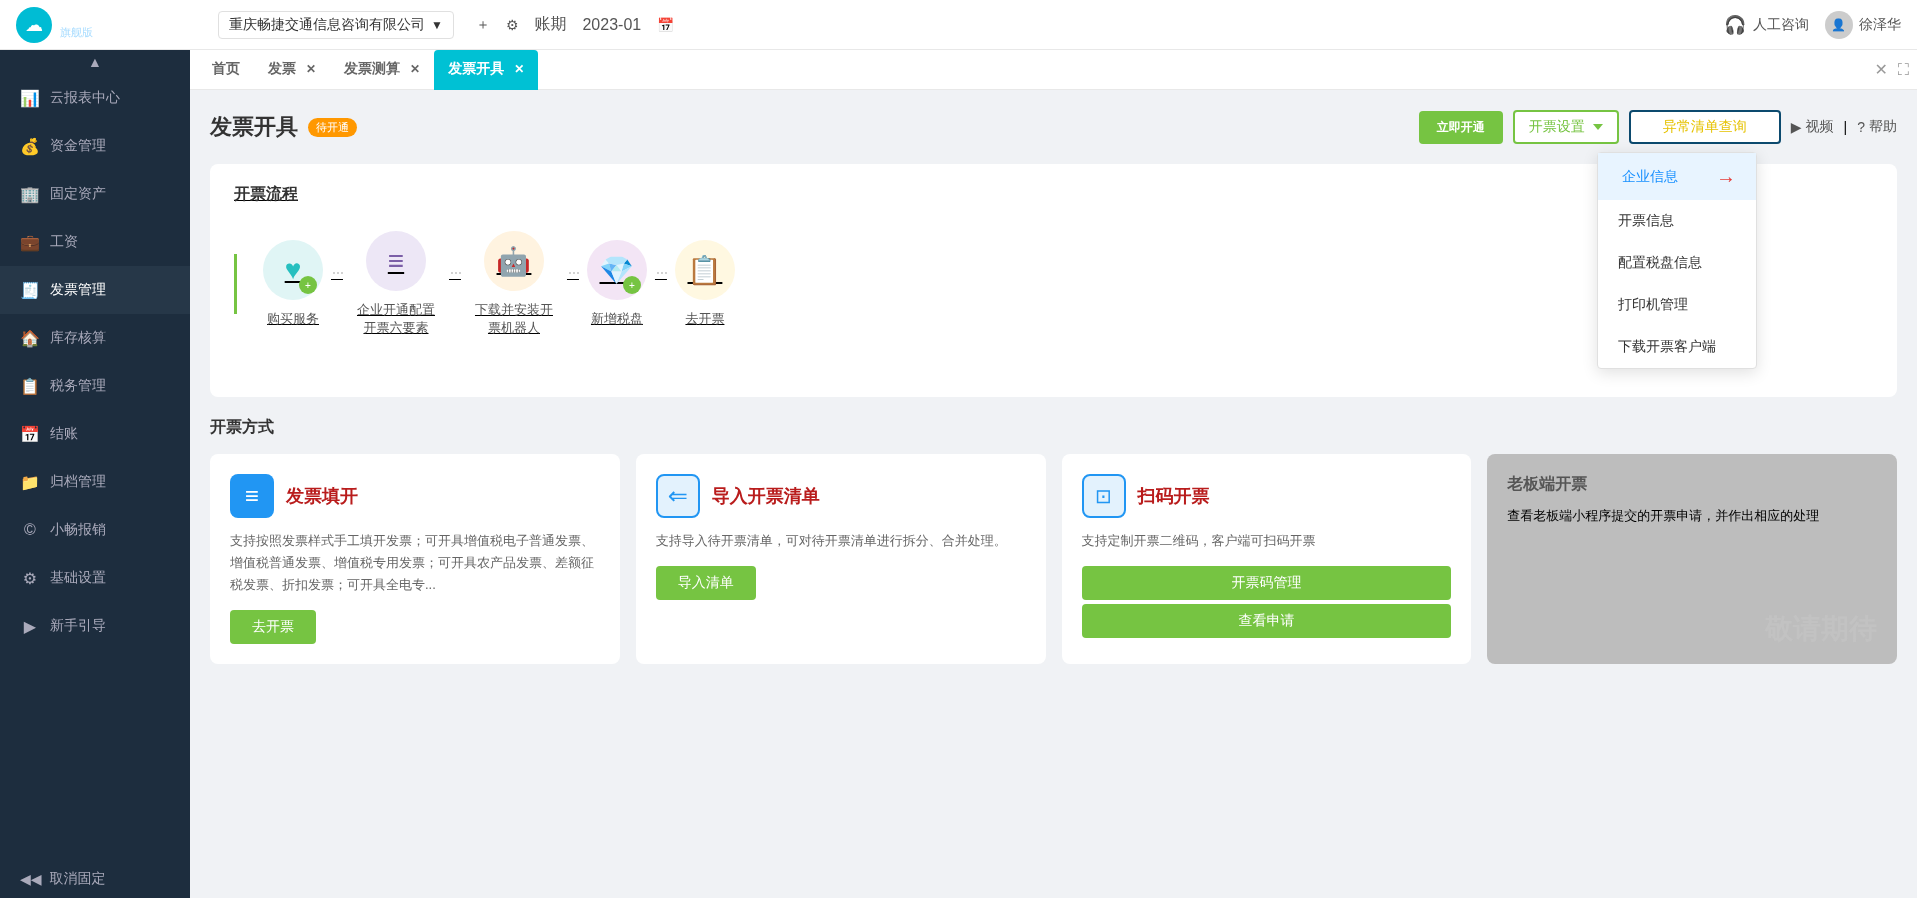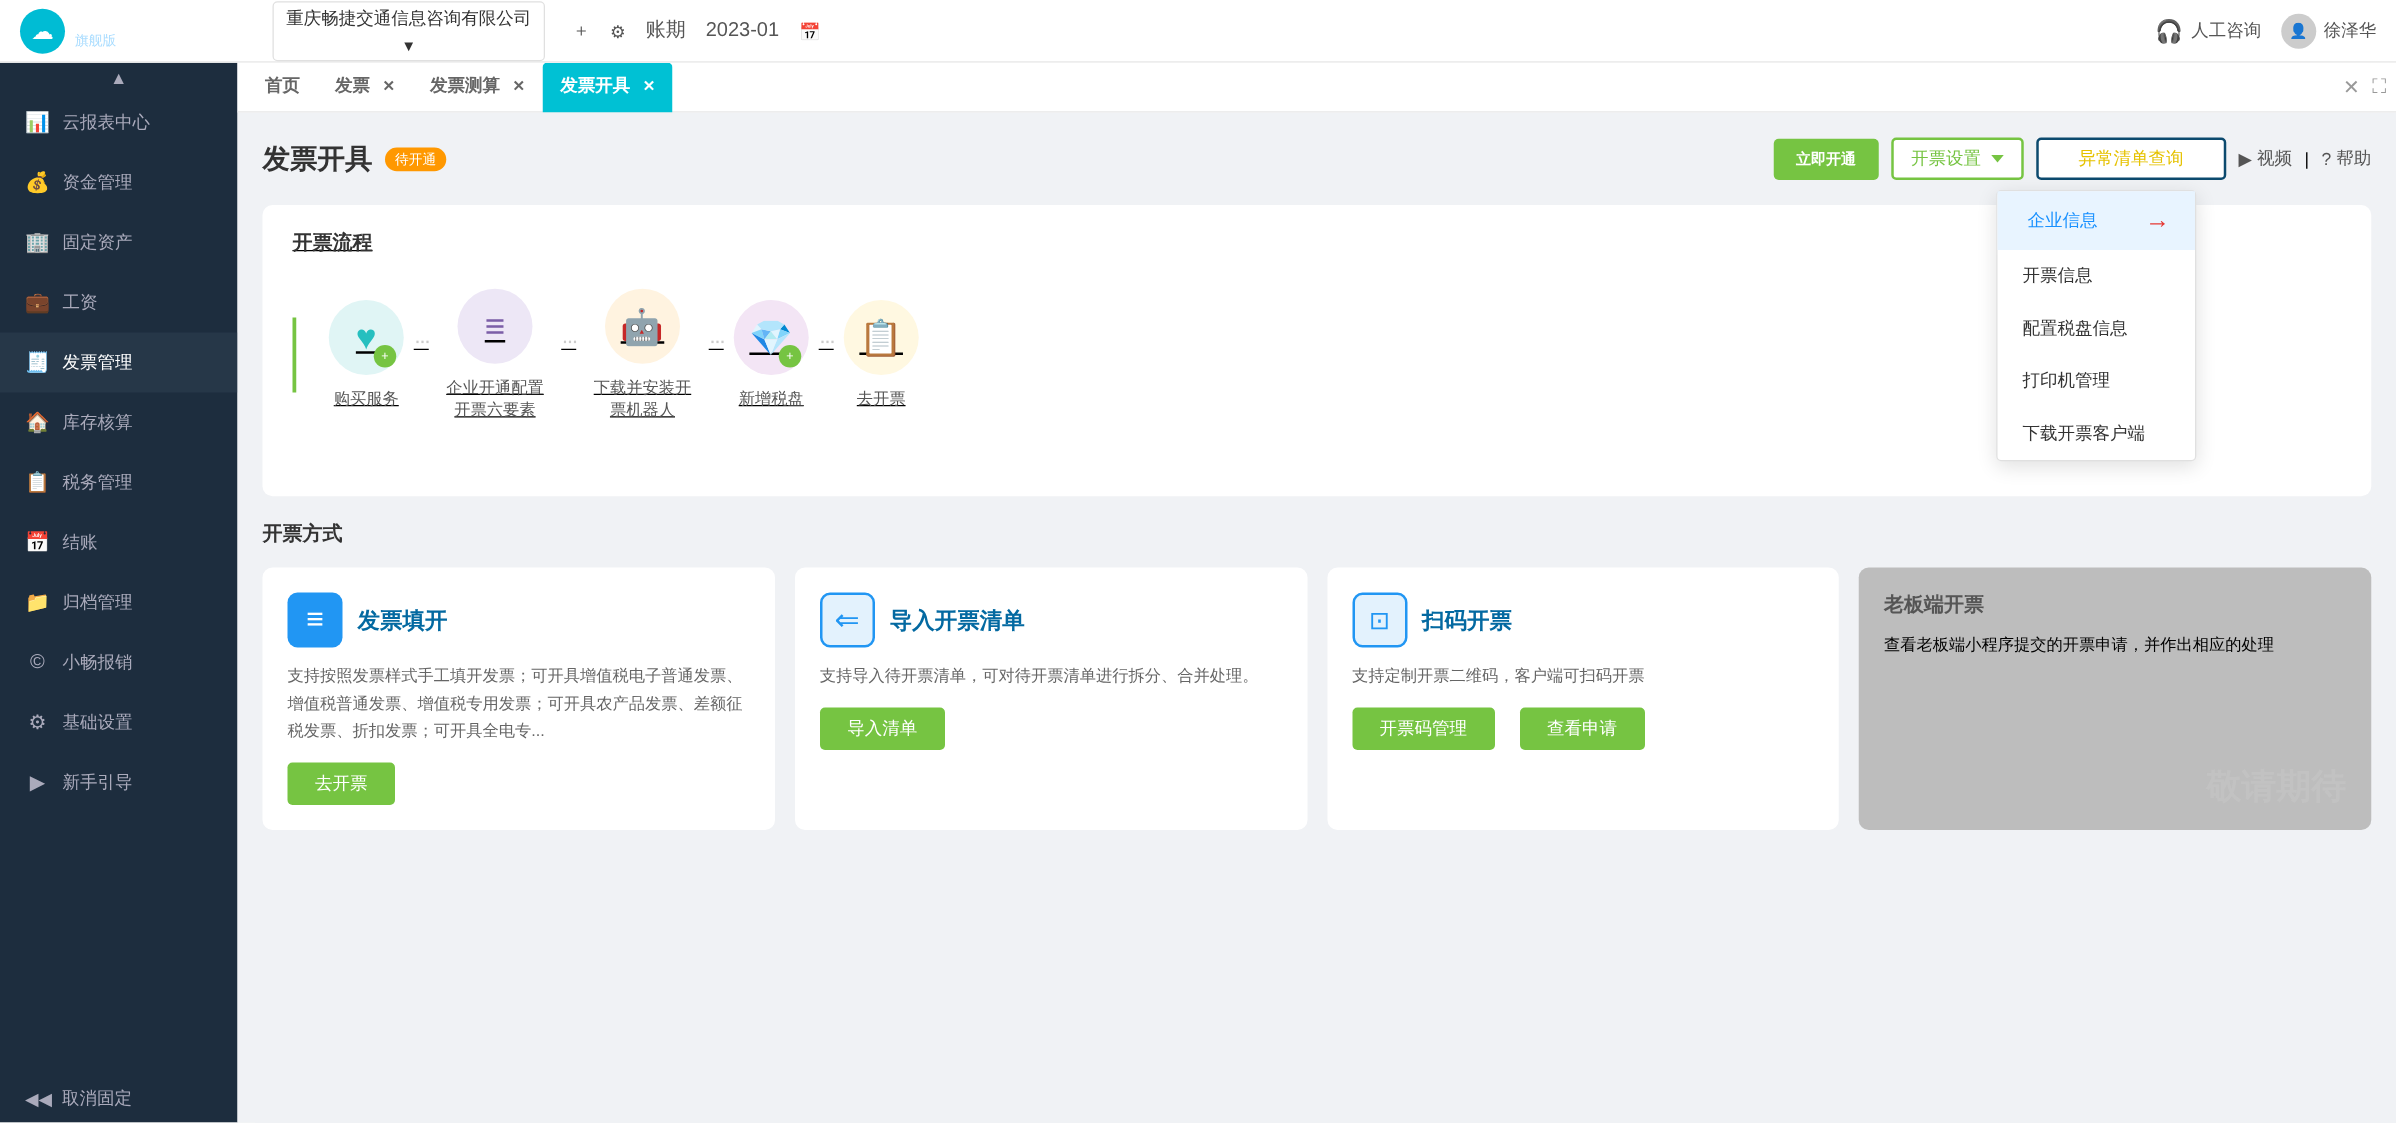--- a/index.html
+++ b/index.html
@@ -12,21 +12,21 @@
     .sidebar { width: 190px; background: #1d2d3e; display: flex; flex-direction: column; flex-shrink: 0; }
     .content-area { flex: 1; display: flex; flex-direction: column; overflow: hidden; background: #f0f2f5; }
     .tabs-bar { height: 40px; background: #fff; display: flex; align-items: center; padding: 0 8px; border-bottom: 1px solid #e8e8e8; }
     .page-content { flex: 1; overflow-y: auto; padding: 20px; position: relative; }
 
     
     .logo-area { display: flex; align-items: center; gap: 8px; width: 190px; flex-shrink: 0; }
     .logo-icon { width: 36px; height: 36px; background: #00bcd4; border-radius: 50%; display: flex; align-items: center; justify-content: center; color: #fff; font-size: 18px; }
     .logo-text { color: #fff; font-size: 14px; font-weight: bold; line-height: 1.2; }
     .logo-sub { color: #adf; font-size: 11px; }
-    .company-selector { display: flex; align-items: center; gap: 6px; cursor: pointer; color: #333; font-size: 14px; padding: 4px 10px; border: 1px solid #e0e0e0; border-radius: 4px; background: #fff; flex-direction: column; }
+    .company-selector { display: flex; align-items: center; gap: 6px; cursor: pointer; color: #333; font-size: 14px; padding: 4px 10px; border: 1px solid #e0e0e0; border-radius: 4px; background: #fff; }
     .top-actions { display: flex; align-items: center; gap: 16px; margin-left: 10px; color: #555; }
     .top-btn { background: none; border: none; cursor: pointer; color: #555; font-size: 14px; display: flex; align-items: center; gap: 4px; }
     .period-label { color: #555; font-size: 16px; }
     .top-right { margin-left: auto; display: flex; align-items: center; gap: 16px; color: #555; }
     .user-area { display: flex; align-items: center; gap: 6px; cursor: pointer; color: #555; }
     .user-avatar { width: 28px; height: 28px; border-radius: 50%; background: #ccc; display: flex; align-items: center; justify-content: center; color: #fff; font-size: 12px; }
     .headset-icon { font-size: 18px; color: #555; }
     .sidebar-nav { flex: 1; overflow-y: auto; }
     .sidebar-item { display: flex; align-items: center; gap: 10px; padding: 14px 20px; color: #aab; cursor: pointer; transition: background 0.2s; }
     .sidebar-item.active { background: #263748; color: #fff; }
@@ -70,21 +70,21 @@
     .process-icon.gold { background: #fff9e0; }
     .process-label { font-size: 13px; color: #555; text-align: center; max-width: 90px; }
     .process-dots { color: #ccc; letter-spacing: -2px; margin-bottom: 20px; font-size: 18px; }
 
     
     .methods-row { display: flex; gap: 16px; }
     .method-card { flex: 1; background: #fff; border-radius: 8px; padding: 20px; min-height: 200px; }
     .method-header { display: flex; align-items: center; gap: 12px; margin-bottom: 12px; }
     .method-icon { width: 44px; height: 44px; border-radius: 8px; display: flex; align-items: center; justify-content: center; font-size: 24px; }
     .method-icon.blue-fill { background: #2196f3; color: #fff; }
-    .method-title { font-size: 18px; font-weight: bold; color: #0369a1; }
+    .method-title { font-size: 18px; font-weight: bold; color: #b91c1c; }
     .method-desc { font-size: 13px; color: #666; line-height: 1.7; margin-bottom: 14px; }
     .btn-green { background: #76c442; color: #fff; border: none; padding: 8px 22px; border-radius: 4px; cursor: pointer; font-size: 14px; }
 
     
     .sidebar-nav::-webkit-scrollbar { width: 4px; }
     .sidebar-nav::-webkit-scrollbar-thumb { background: #3d4f60; border-radius: 2px; }
 
     
     .tab-window-controls { margin-left: auto; display: flex; gap: 10px; align-items: center; color: #999; }
     .win-ctrl { cursor: pointer; font-size: 16px; }
@@ -330,21 +330,21 @@
               <div class="method-desc">支持导入待开票清单，可对待开票清单进行拆分、合并处理。</div>
               <button class="btn-green">导入清单</button>
             </div>
 
             <div class="method-card">
               <div class="method-header">
                 <div class="method-icon" style="background:#e3f2fd; border:2px solid #2196f3; border-radius:8px; width:44px; height:44px; display:flex; align-items:center; justify-content:center; color:#2196f3; font-size:20px;">⊡</div>
                 <div class="method-title">扫码开票</div>
               </div>
               <div class="method-desc">支持定制开票二维码，客户端可扫码开票</div>
-              <div style="display:flex; gap:20px;">
+              <div style="display:flex; gap:4px;flex-direction:column;">
                 <button class="btn-green">开票码管理</button>
                 <button class="btn-green">查看申请</button>
               </div>
             </div>
 
             <div style="flex:1; border-radius:8px; background:#bdbdbd; padding:20px; min-height:200px; position:relative; overflow:hidden;">
               <div style="font-size:16px; font-weight:bold; color:#555; margin-bottom:10px;">老板端开票</div>
               <div style="font-size:13px; color:#000000; line-height:1.7;">查看老板端小程序提交的开票申请，并作出相应的处理</div>
               <div style="position:absolute; bottom:16px; right:20px; font-size:28px; font-weight:bold; color:rgba(200,200,200,0.5);">敬请期待</div>
             </div>

